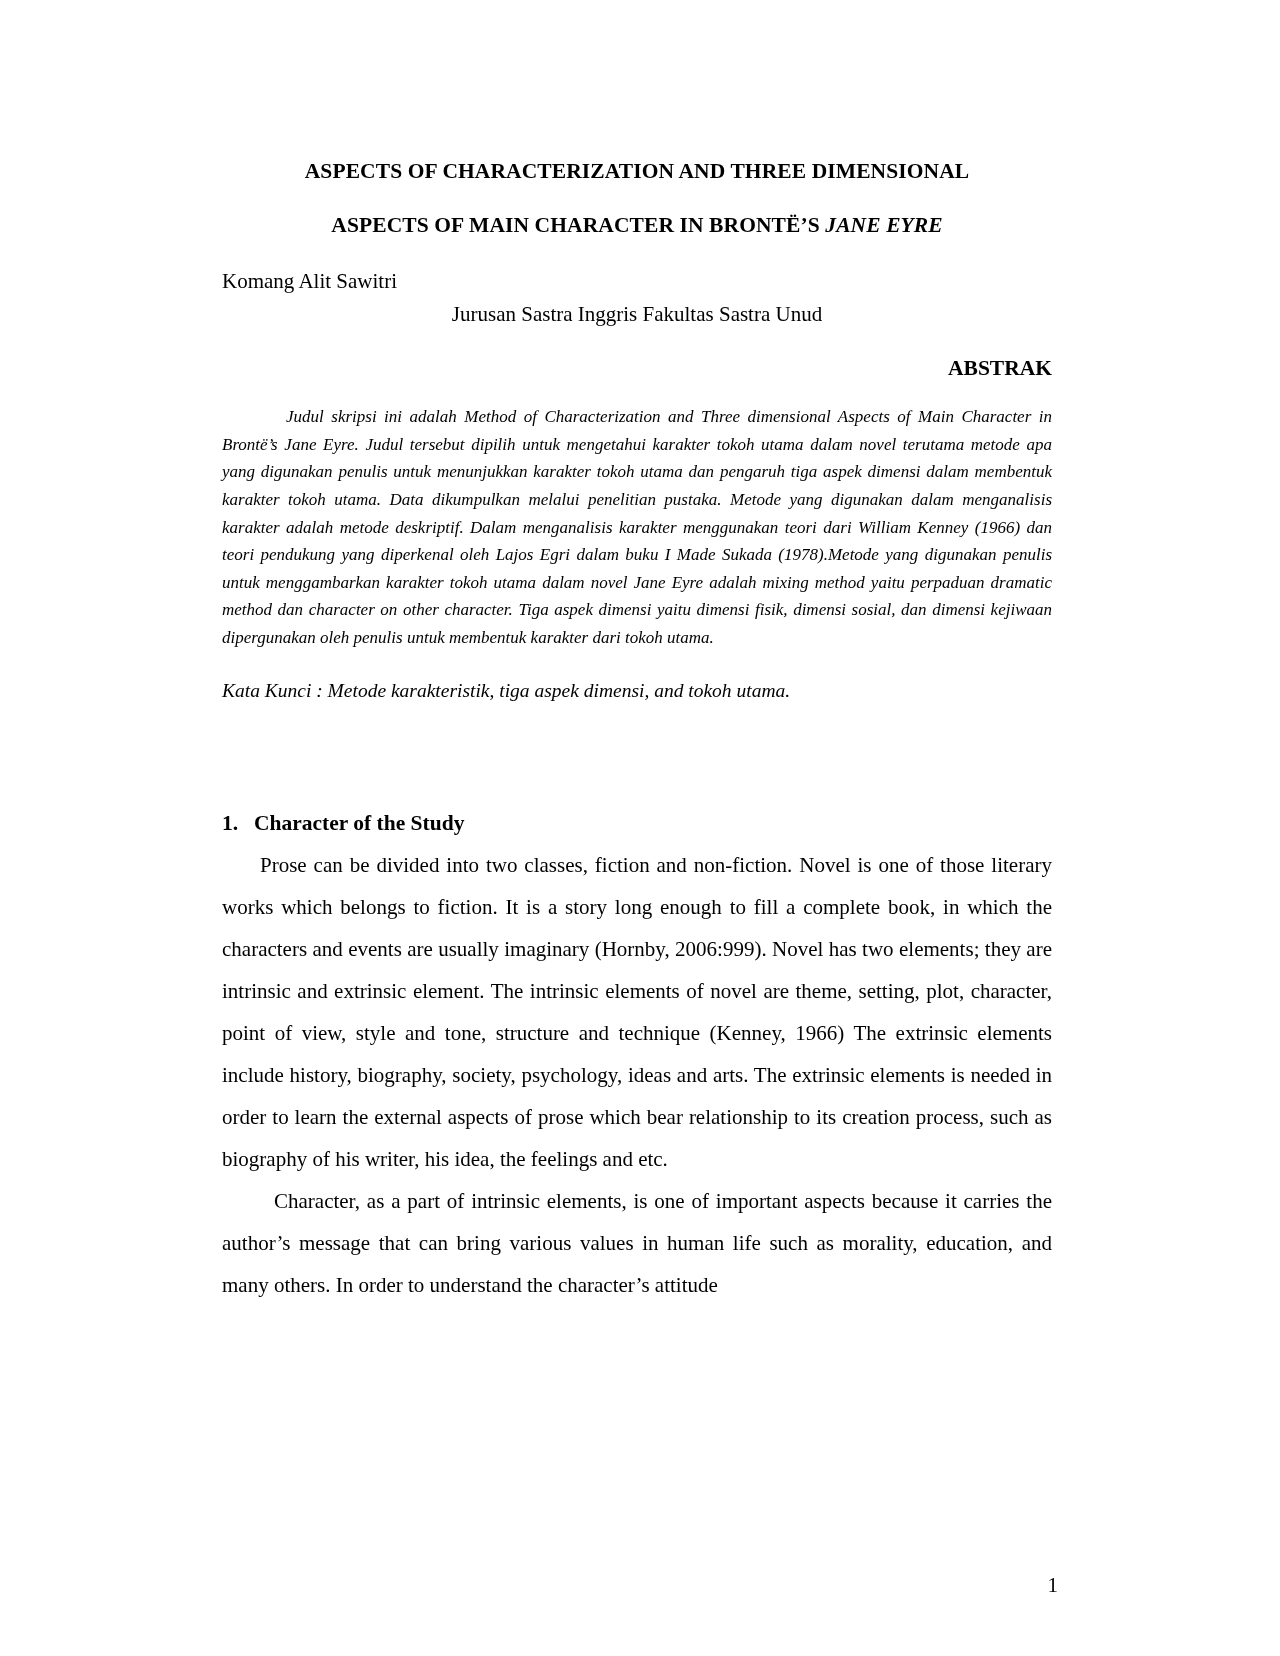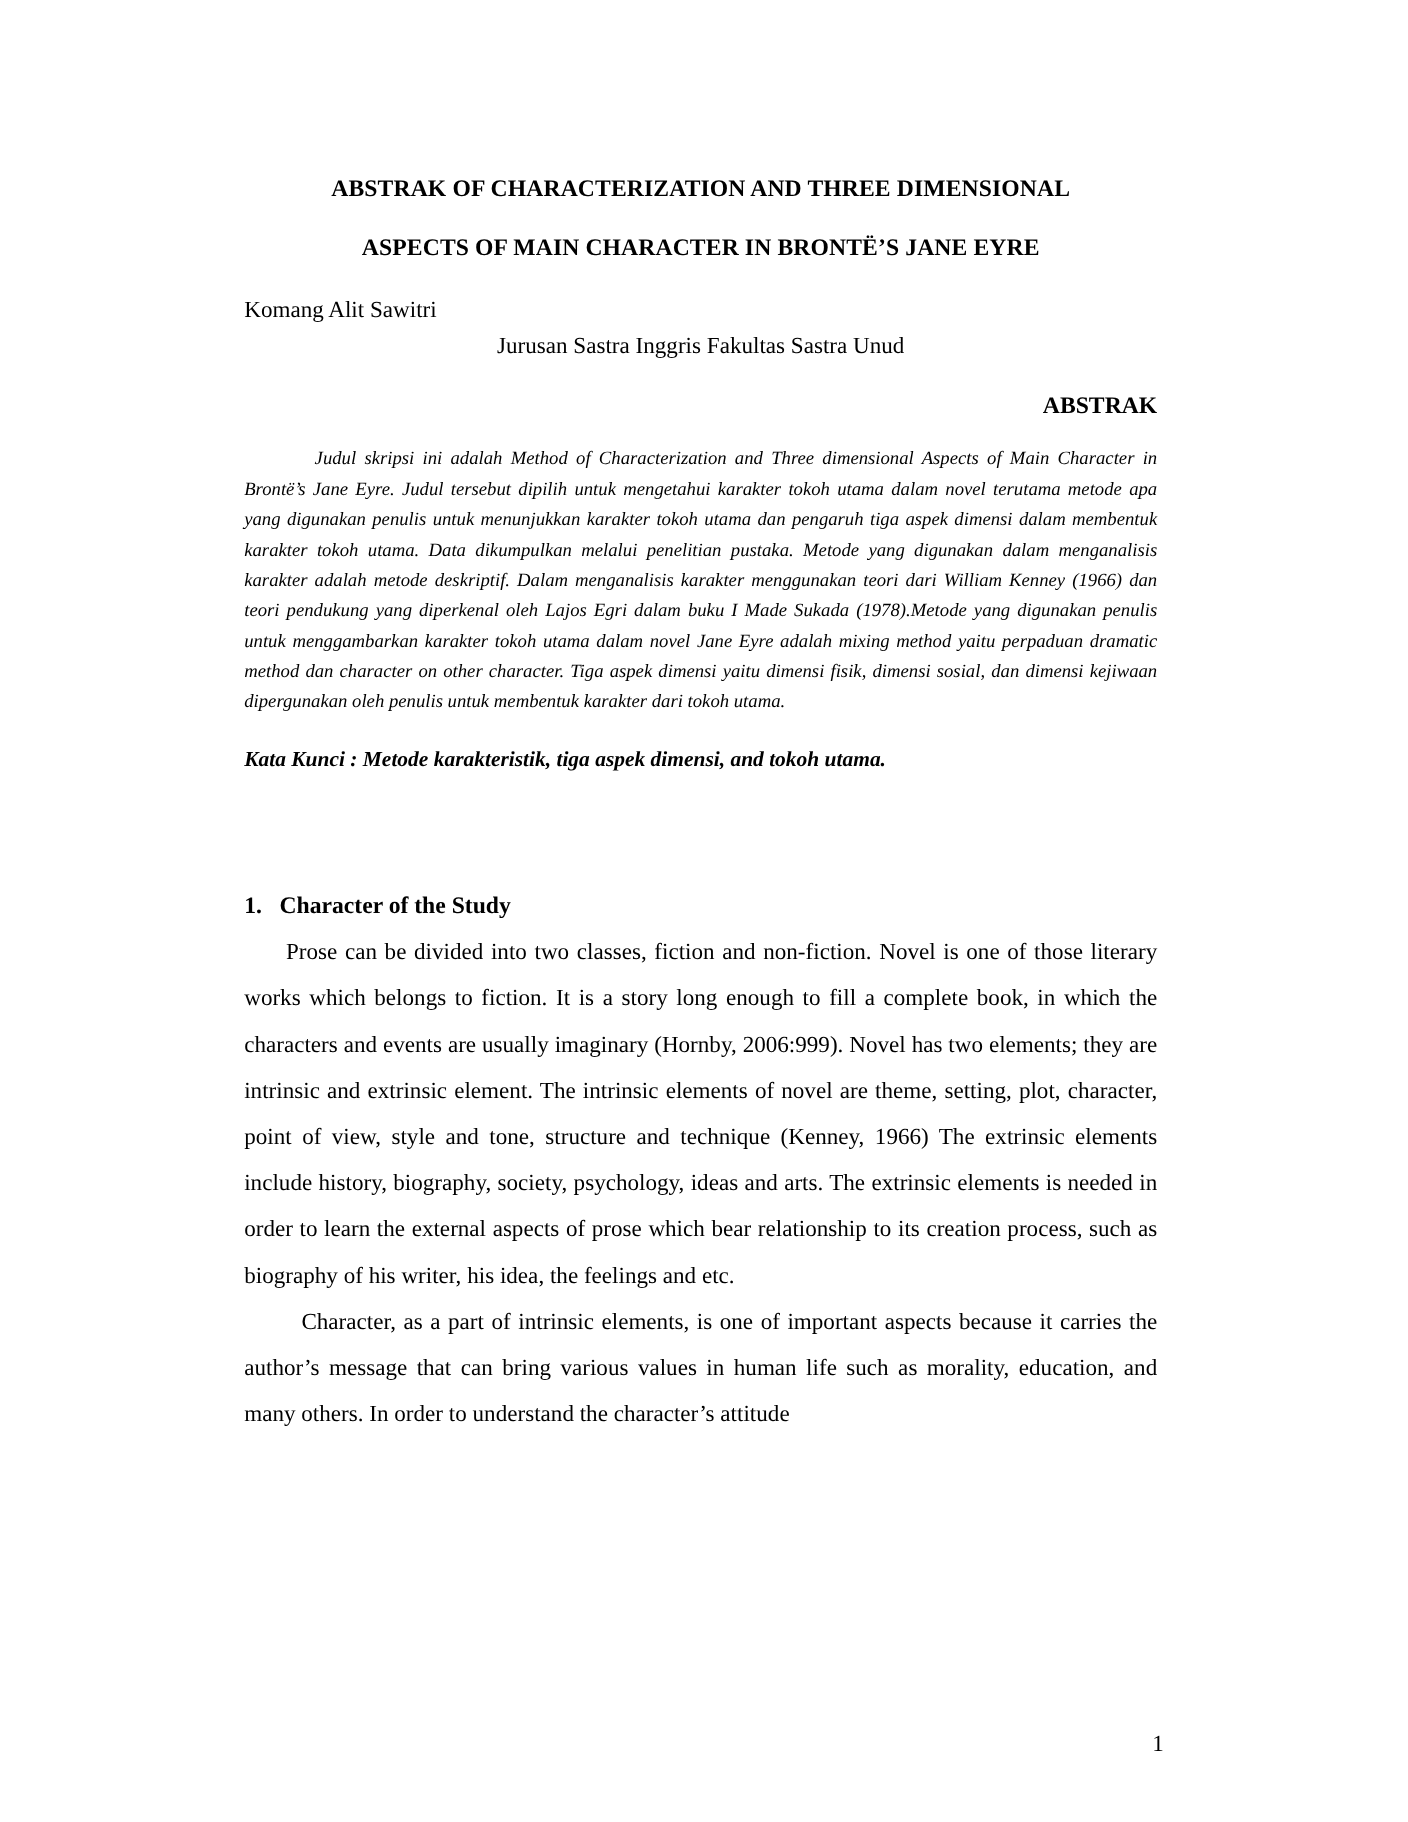--- a/index.html
+++ b/index.html
@@ -27,21 +27,21 @@
   }
   .title-line {
     text-align: center;
     font-weight: bold;
     font-size: 21.5px;
     letter-spacing: 0.1px;
     line-height: 1.1;
   }
   .title-line.first { margin-bottom: 30px; }
   .title-line.second { margin-bottom: 28px; }
-  .title-italic { }
+  .title-italic { font-style: italic; }
 
   .author {
     text-align: left;
     font-size: 21px;
     line-height: 1.55;
   }
   .affiliation {
     text-align: center;
     font-size: 21px;
     line-height: 1.55;
@@ -63,21 +63,20 @@
   .abstract-body .indent {
     display: inline-block;
     width: 64px;
   }
   .keywords {
     font-style: italic;
     font-size: 19.5px;
     line-height: 1.62;
     margin-top: 24px;
     text-align: left;
-    font-weight: bold;
   }
   .section-heading {
     font-weight: bold;
     font-size: 21.5px;
     margin-top: 104px;
     margin-bottom: 8px;
     display: flex;
     gap: 16px;
   }
   .section-num { width: 16px; }
@@ -101,21 +100,21 @@
     font-size: 21px;
   }
 </style>
 </head>
 <body>
 
 <div class="page">
 
   <div class="content">
 
-    <div class="title-line first">ABSTRAK OF CHARACTERIZATION AND THREE DIMENSIONAL</div>
+    <div class="title-line first">ASPECTS OF CHARACTERIZATION AND THREE DIMENSIONAL</div>
 
     <div class="title-line second"><span>ASPECTS OF MAIN CHARACTER IN BRONTË’S </span><span class="title-italic">JANE EYRE</span></div>
 
     <div class="author">Komang Alit Sawitri</div>
 
     <div class="affiliation">Jurusan Sastra Inggris Fakultas Sastra Unud</div>
 
     <div class="abstrak-heading">ABSTRAK</div>
 
     <div class="abstract-body"><span class="indent"></span><span>Judul skripsi ini adalah Method of Characterization and Three dimensional Aspects of Main Character in Brontë’s Jane Eyre. Judul tersebut dipilih untuk mengetahui karakter tokoh utama dalam novel terutama metode apa yang digunakan penulis untuk menunjukkan karakter tokoh utama dan pengaruh  tiga aspek dimensi dalam membentuk karakter tokoh utama. Data dikumpulkan melalui penelitian pustaka. Metode yang digunakan dalam menganalisis karakter adalah metode deskriptif. Dalam menganalisis karakter menggunakan teori dari William Kenney (1966) dan teori pendukung yang diperkenal oleh Lajos Egri dalam buku I Made Sukada (1978).Metode yang digunakan penulis untuk menggambarkan karakter tokoh utama dalam novel Jane Eyre adalah mixing method yaitu perpaduan dramatic method dan character on other character. Tiga aspek dimensi yaitu dimensi  fisik, dimensi sosial, dan dimensi kejiwaan dipergunakan oleh penulis untuk membentuk karakter dari tokoh utama.</span></div>

